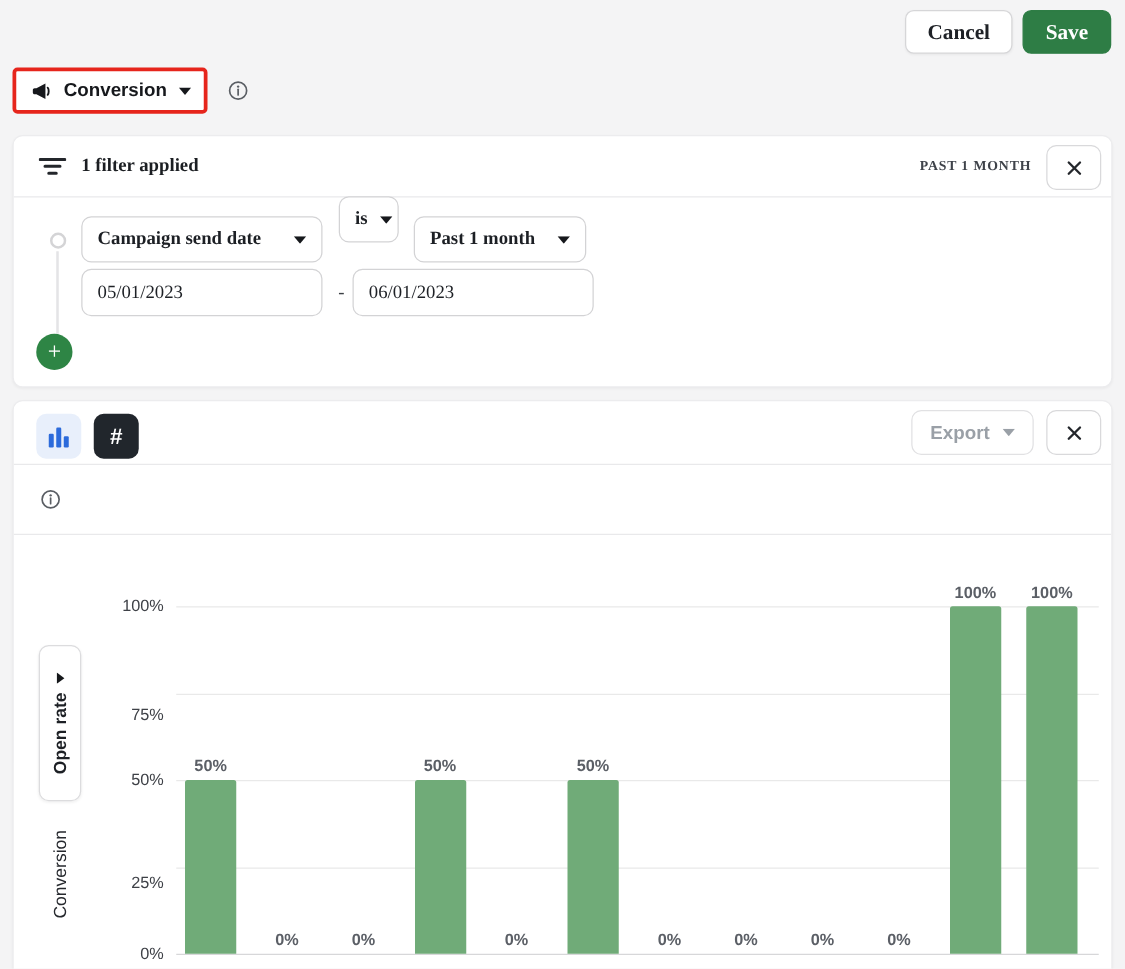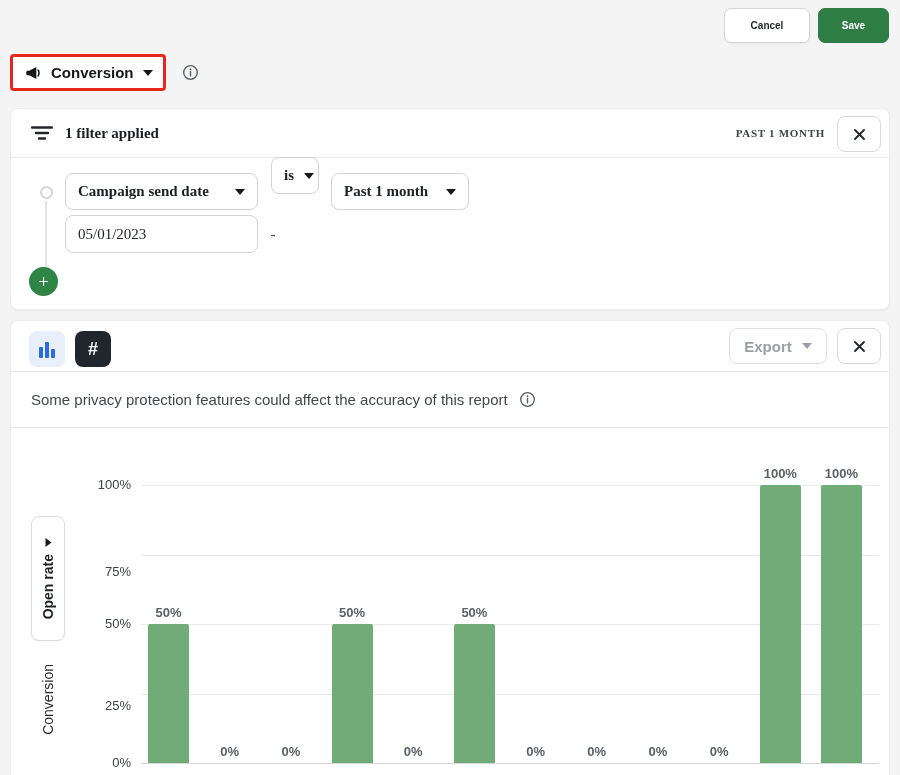--- a/index.html
+++ b/index.html
@@ -2,21 +2,21 @@
 <html><head>
 <meta charset="utf-8">
 <style>
   html,body{margin:0;padding:0;background:#f4f4f5;}
   *{box-sizing:border-box;}
   .frame{position:relative;width:900px;height:775px;background:#f4f4f5;overflow:hidden;
          font-family:"Liberation Sans",sans-serif;color:#1e2126;}
 
   
   .page-title{position:absolute;left:30px;top:14px;font-size:18px;font-weight:700;color:#1c1e23;}
-  .btn{position:absolute;height:35px;border-radius:7px;font-family:Liberation Sans, sans-serif;font-size:10px;font-weight:700;
+  .btn{position:absolute;height:35px;border-radius:7px;font-family:Liberation Serif, serif;font-size:17px;font-weight:700;
        display:flex;align-items:center;justify-content:center;cursor:pointer;}
   .btn.cancel{left:724px;top:8px;width:86px;background:#fff;border:1px solid #d6d6d8;color:#1e2126;
               box-shadow:0 1px 2px rgba(0,0,0,.05);}
   .btn.save{left:818px;top:8px;width:71px;background:#2e7d45;border:1px solid #2e7d45;color:#fff;}
 
   .metric-select{position:absolute;left:10px;top:54px;width:156px;height:37px;background:#fff;
                  border:3px solid #e6251c;border-radius:4px;display:flex;align-items:center;
                  padding:0 10px 0 12px;gap:8px;cursor:pointer;}
   .metric-select .mlabel{font-size:15px;font-weight:700;color:#16181c;flex:1;}
   .info-ico{position:absolute;width:19px;height:19px;display:flex;align-items:center;justify-content:center;cursor:pointer;}
@@ -152,20 +152,21 @@
       <span class="dd-label">Past 1 month</span>
       <span style="display:flex;">
           <svg width="10" height="6" viewBox="0 0 10 6">
             <path d="M0 0 H10 L5 6 Z" fill="#16181c"></path>
           </svg>
         </span>
     </div>
 
     <input class="date-input" style="left: 54px;" value="05/01/2023">
     <span class="date-sep">-</span>
+    <input class="date-input" style="left: 271px;" value="06/01/2023">
 
     <button class="add-btn">+</button>
   </section>
 
   <section class="panel chart-panel">
     <div class="cp-toolbar">
       <div class="icon-chart">
         <span style="height:11px;"></span>
         <span style="height:16px;"></span>
         <span style="height:9px;"></span>
@@ -182,21 +183,20 @@
           </span>
       </button>
       <button class="icon-btn" style="left:826px;top:7px;">
         <svg width="15" height="15" viewBox="0 0 16 16">
             <path d="M3.2 3.2 L12.8 12.8 M12.8 3.2 L3.2 12.8" stroke="#24272c" stroke-width="2" stroke-linecap="round"></path>
           </svg>
       </button>
     </div>
 
     <div class="privacy-row">
-      <span class="privacy-text">Some privacy protection features could affect the accuracy of this report</span>
       <span style="display:flex;">
         <svg width="19" height="19" viewBox="0 0 24 24">
           <circle cx="12" cy="12" r="8.6" fill="none" stroke="#5a5e64" stroke-width="1.7"></circle>
           <circle cx="12" cy="7.9" r="1.2" fill="#5a5e64"></circle>
           <path d="M12 10.6 V16.4" stroke="#5a5e64" stroke-width="1.7" stroke-linecap="round"></path>
         </svg>
       </span>
     </div>
 
     <button class="openrate-btn">

